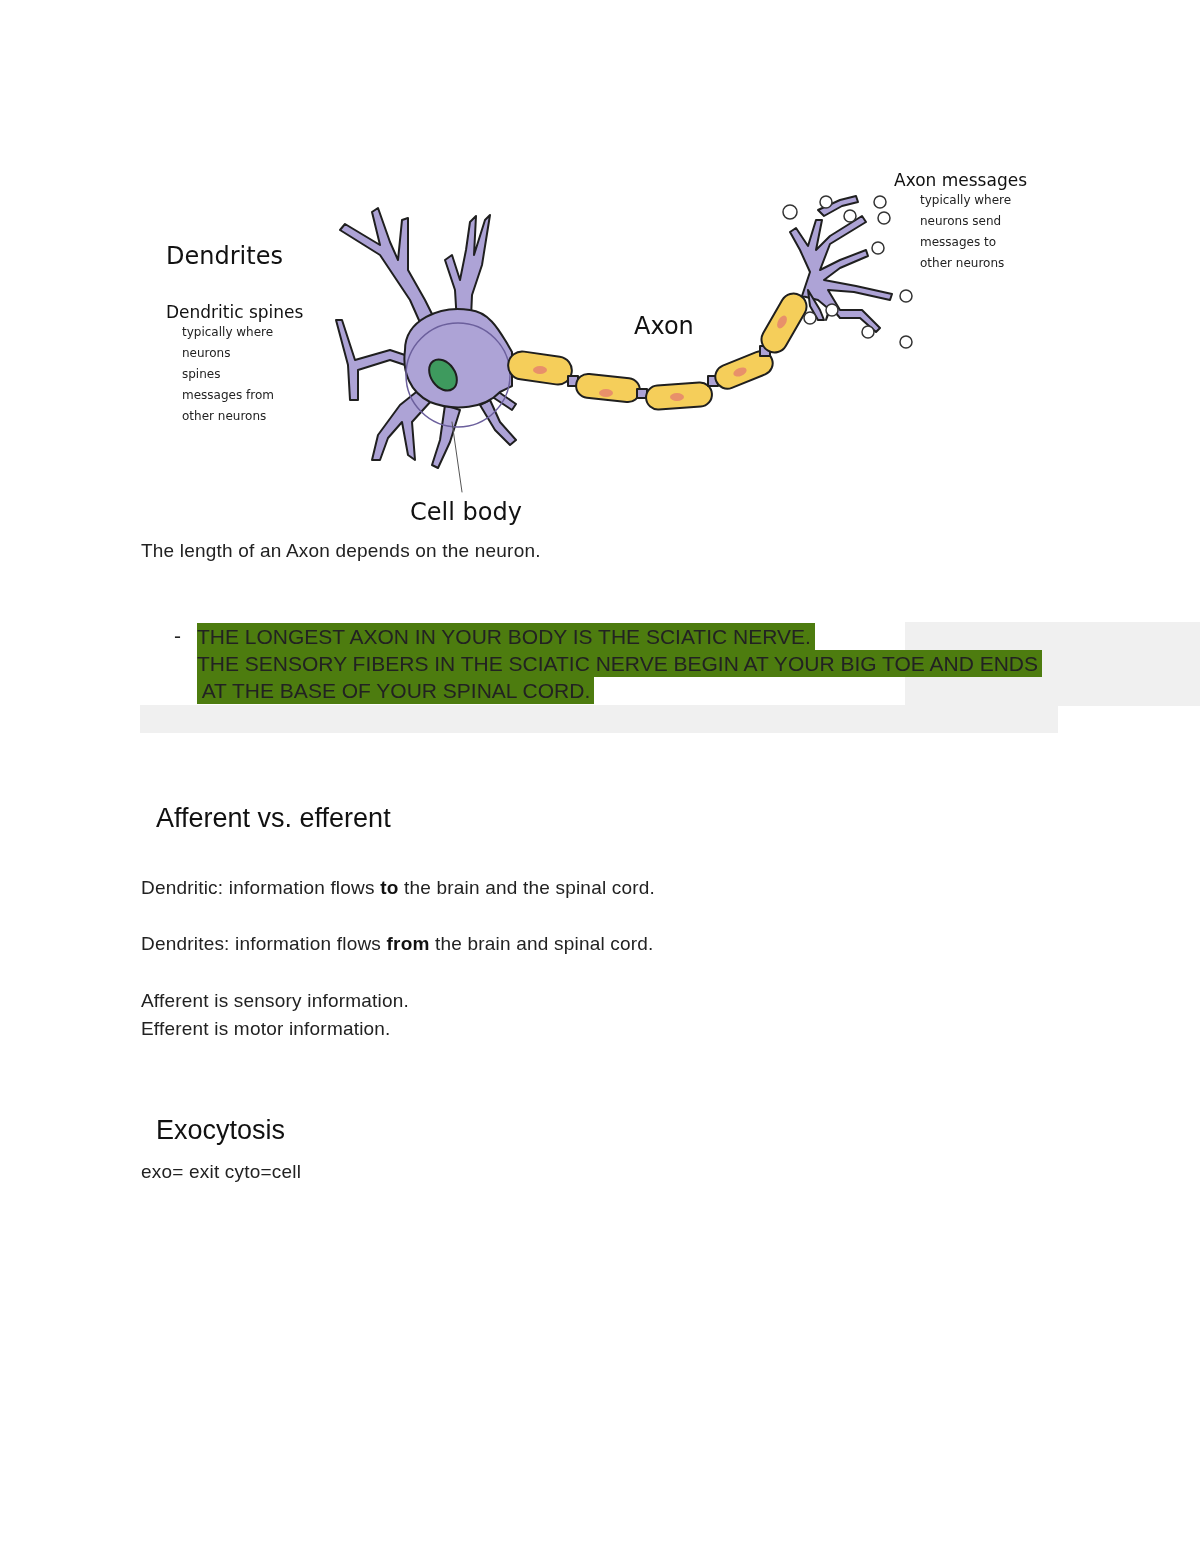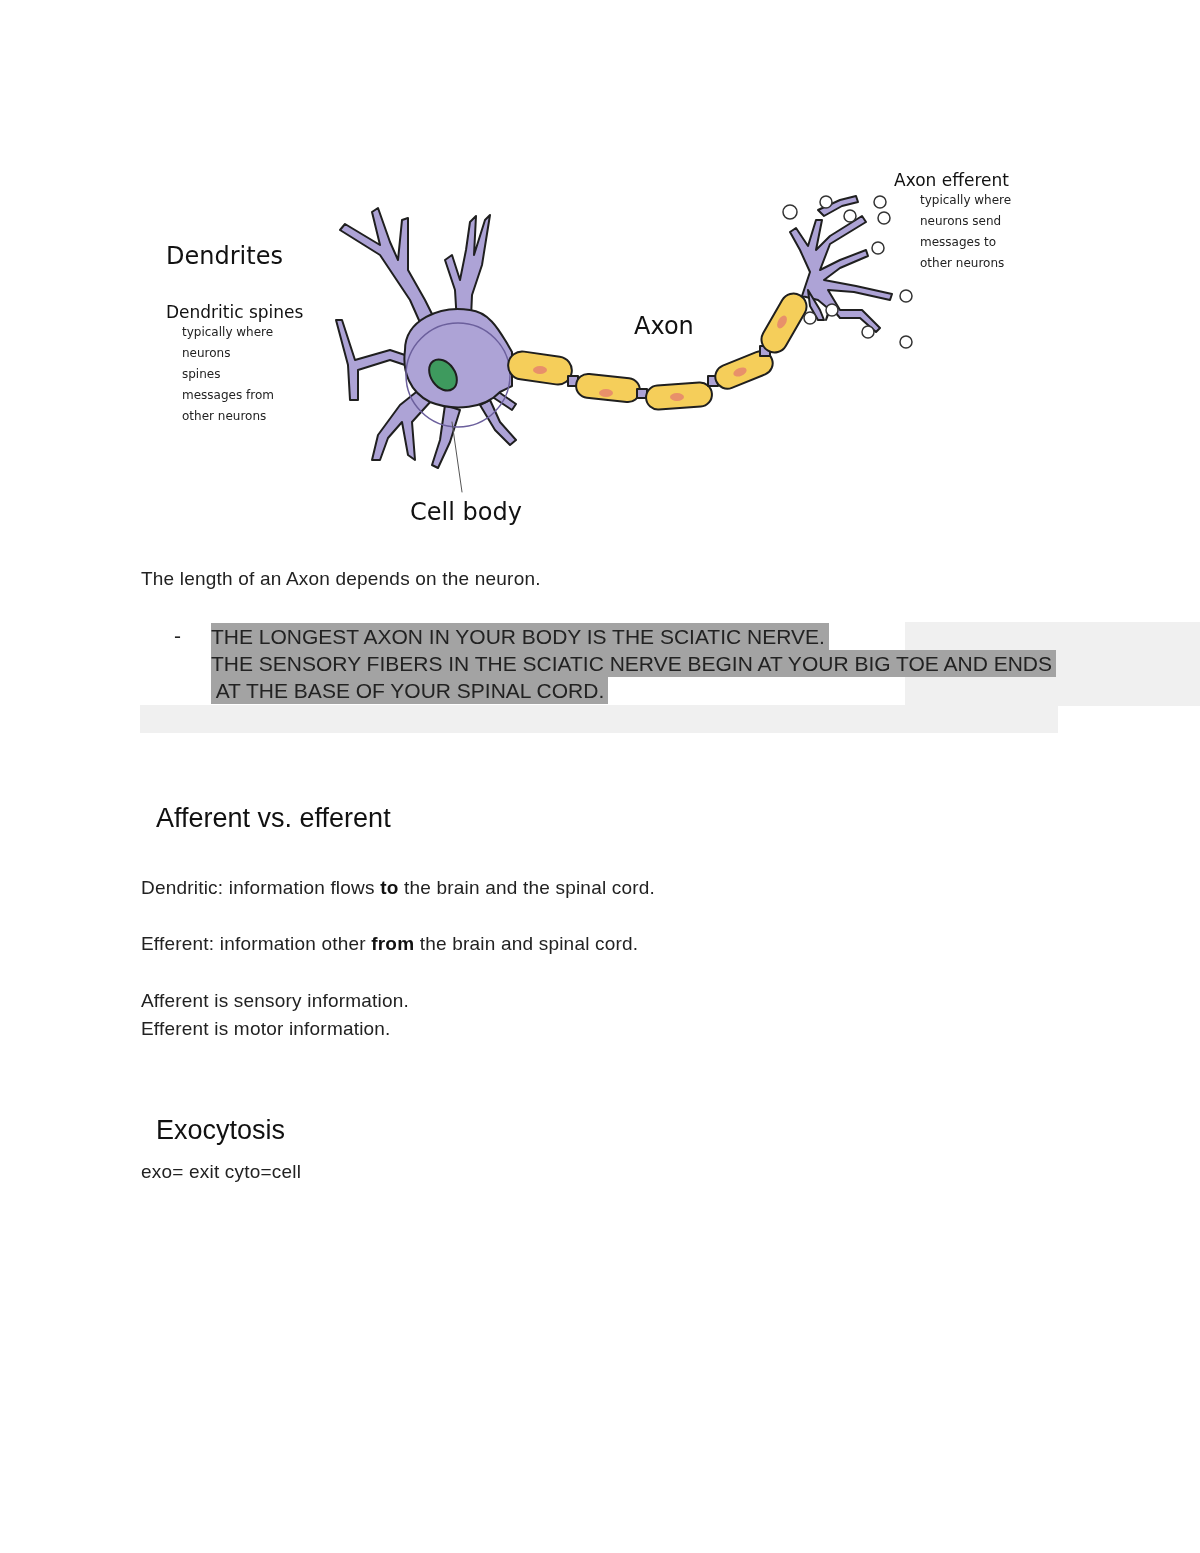--- a/index.html
+++ b/index.html
@@ -7,21 +7,21 @@
            font-family: "Liberation Sans", sans-serif; color: #1a1a1a; }
     .figure { position: absolute; left: 140px; top: 160px; width: 920px; height: 380px; }
     .figure svg { position: absolute; left: 0; top: 0; }
     .lbl { position: absolute; font-family: "DejaVu Sans", sans-serif; color: #111; white-space: nowrap; }
     .lbl-big { font-size: 24px; }
     .lbl-mid { font-size: 17px; }
     .lbl-sub { font-size: 12px; line-height: 21px; color: #222; }
     .body-text { position: absolute; left: 141px; font-size: 19px; color: #222; white-space: nowrap; letter-spacing: 0.2px; }
     .heading { position: absolute; left: 156px; font-size: 27px; color: #111; white-space: nowrap; }
     .gray-band { position: absolute; background: #f0f0f0; }
-    .caps-line { position: absolute; left: 211px; font-size: 21px; color: #222; white-space: nowrap; background: #a3a3a3; line-height: 27px; padding-right: 4px; }
+    .caps-line { position: absolute; left: 197px; font-size: 21px; color: #222; white-space: nowrap; background: #4d7c0f; line-height: 27px; padding-right: 4px; }
     .bullet-dash { position: absolute; left: 174px; top: 624px; font-size: 21px; color: #222; }
     b { font-weight: bold; color: #111; }
   </style>
 </head>
 <body>
 
 <div class="figure">
   <svg width="920" height="380" viewBox="0 0 920 380">
     <g stroke="#1f1f1f" stroke-width="2" stroke-linejoin="round" stroke-linecap="round">
 
@@ -92,42 +92,42 @@
   <div class="lbl lbl-mid" style="left:26px; top:142px;">Dendritic spines</div>
   <div class="lbl lbl-sub" style="left:42px; top:162px;">
     <div>typically where</div>
     <div>neurons</div>
     <div>spines</div>
     <div>messages from</div>
     <div>other neurons</div>
   </div>
   <div class="lbl lbl-big" style="left:494px; top:152px;">Axon</div>
   <div class="lbl lbl-big" style="left:270px; top:338px;">Cell body</div>
-  <div class="lbl lbl-mid" style="left:754px; top:10px;">Axon efferent</div>
+  <div class="lbl lbl-mid" style="left:754px; top:10px;">Axon messages</div>
   <div class="lbl lbl-sub" style="left:780px; top:30px;">
     <div>typically where</div>
     <div>neurons send</div>
     <div>messages to</div>
     <div>other neurons</div>
   </div>
 </div>
 
-<div class="body-text" style="top:568px;">The length of an Axon depends on the neuron.</div>
+<div class="body-text" style="top:540px;">The length of an Axon depends on the neuron.</div>
 
 <div class="gray-band" style="left:905px; top:622px; width:295px; height:84px;"></div>
 <div class="gray-band" style="left:140px; top:705px; width:918px; height:28px;"></div>
 
 <span class="bullet-dash">-</span>
 <div class="caps-line" style="top:623px;">THE LONGEST AXON IN YOUR BODY IS THE SCIATIC NERVE.</div>
 <div class="caps-line" style="top:650px;">THE SENSORY FIBERS IN THE SCIATIC NERVE BEGIN AT YOUR BIG TOE AND ENDS</div>
 <div class="caps-line" style="top:677px; white-space:pre;"> AT THE BASE OF YOUR SPINAL CORD.</div>
 
 <div class="heading" style="top:803px;">Afferent vs. efferent</div>
 
 <div class="body-text" style="top:877px;"><span>Dendritic: information flows </span><b>to</b><span> the brain and the spinal cord.</span></div>
 
-<div class="body-text" style="top:933px;"><span>Efferent: information other </span><b>from</b><span> the brain and spinal cord.</span></div>
+<div class="body-text" style="top:933px;"><span>Dendrites: information flows </span><b>from</b><span> the brain and spinal cord.</span></div>
 
 <div class="body-text" style="top:990px;">Afferent is sensory information.</div>
 <div class="body-text" style="top:1018px;">Efferent is motor information.</div>
 
 <div class="heading" style="top:1115px;">Exocytosis</div>
 <div class="body-text" style="top:1161px;">exo= exit cyto=cell</div>
 
 </body></html>

